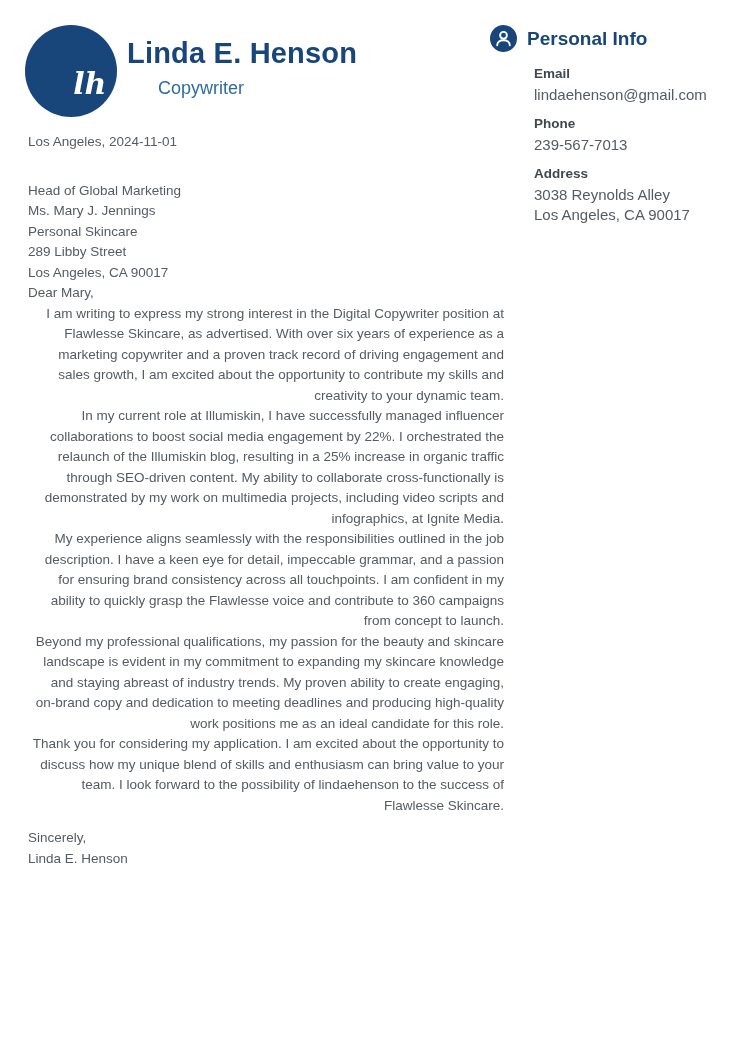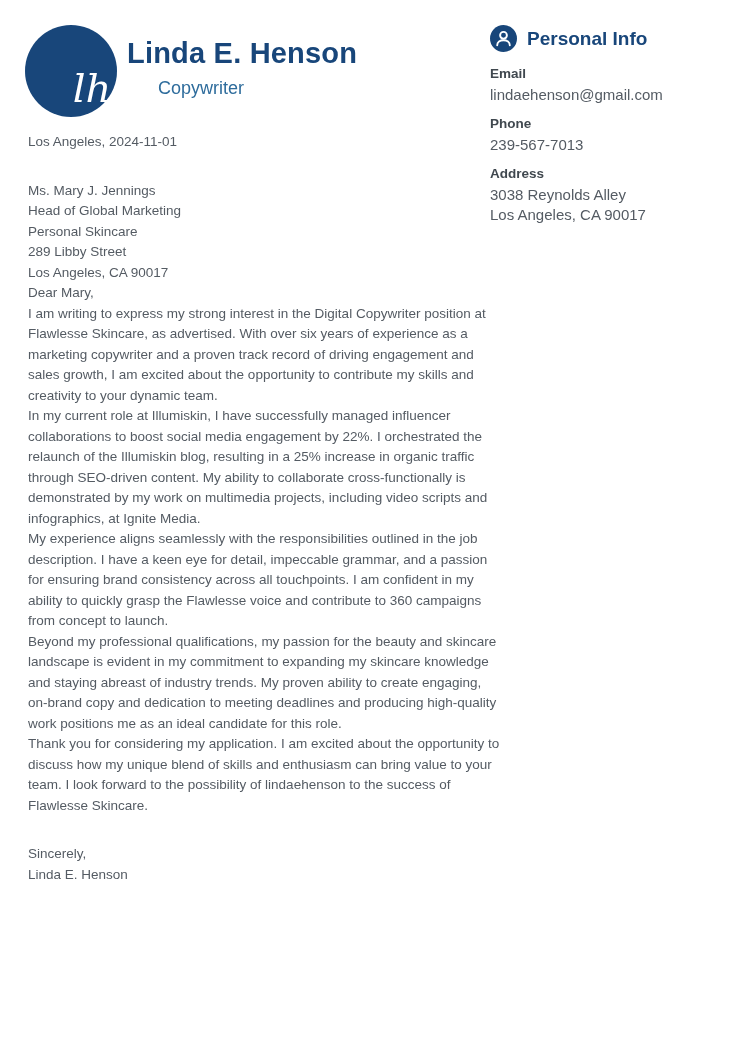--- a/index.html
+++ b/index.html
@@ -16,60 +16,60 @@
     -webkit-font-smoothing:antialiased;
   }
 
   
   .avatar{
     position:absolute;left:25px;top:25px;width:92px;height:92px;
     border-radius:50%;background:var(--primary,#18467a);
   }
   .avatar .monogram{
     position:absolute;left:56%;top:50%;
-    font-family:"DejaVu Serif", serif;font-style:italic;font-weight:400;
-    font-size:40px;color:#ffffff;line-height:1;
+    font-family:"DejaVu Serif", serif;font-style:italic;font-weight:700;
+    font-size:30px;color:#ffffff;line-height:1;
     transform:translate(-10%,-8%);
   }
   .header-text{position:absolute;left:127px;top:38px;}
   .person-name{
     color:var(--primary,#18467a);font-size:29px;font-weight:700;
     letter-spacing:.2px;line-height:1.1;
   }
   .job-title{
     color:var(--accent,#2e6c9c);font-size:18px;font-weight:400;
     margin-top:9px;line-height:1.1;margin-left:31px;
   }
 
   
   .sidebar{position:absolute;left:490px;top:25px;width:215px;}
   .sidebar-header{display:flex;align-items:center;gap:10px;}
   .sidebar-header svg{display:block;flex:0 0 auto;}
   .sidebar-title{
     color:var(--primary,#18467a);font-size:19px;font-weight:700;line-height:1;
   }
-  .sidebar-fields{margin-top:12px;}
+  .sidebar-fields{margin-top:12px;margin-left:44px;}
   .field{margin-bottom:9px;}
   .field-label{
     color:var(--label-text,#40484f);font-weight:700;font-size:13.5px;line-height:20.5px;
   }
   .field-line{
     color:var(--body-text,#545b63);font-size:15px;line-height:20.5px;
   }
 
   
   .letter{
     position:absolute;left:28px;top:132px;width:476px;
     color:var(--body-text,#545b63);font-size:13.5px;line-height:20.5px;
   }
   .letter p{margin:0;}
   .recipient{margin-top:28px;}
   .salutation{margin-top:36px;}
-  .body-par{margin-top:21px;}
-  .closing-block{margin-top:28px;}
+  .body-par{margin-top:21px;text-align:right;}
+  .closing-block{margin-top:12px;}
 </style>
 </head>
 <body>
 
 <div class="avatar">
   <span class="monogram">lh</span>
 </div>
 
 <div class="header-text">
   <div class="person-name">Linda E. Henson</div>
@@ -102,22 +102,22 @@
       <div class="field-line">3038 Reynolds Alley</div>
       <div class="field-line">Los Angeles, CA 90017</div>
     </div>
   </div>
 </div>
 
 <div class="letter">
   <p class="date-line">Los Angeles, 2024-11-01</p>
 
   <div class="recipient">
+    <p>Head of Global Marketing</p>
     <p>Ms. Mary J. Jennings</p>
-    <p>Head of Global Marketing</p>
     <p>Personal Skincare</p>
     <p>289 Libby Street</p>
     <p>Los Angeles, CA 90017</p>
   </div>
 
   <p class="salutation">Dear Mary,</p>
 
   <p class="body-par">I am writing to express my strong interest in the Digital Copywriter position at Flawlesse Skincare, as advertised. With over six years of experience as a marketing copywriter and a proven track record of driving engagement and sales growth, I am excited about the opportunity to contribute my skills and creativity to your dynamic team.</p>
   <p class="body-par">In my current role at Illumiskin, I have successfully managed influencer collaborations to boost social media engagement by 22%. I orchestrated the relaunch of the Illumiskin blog, resulting in a 25% increase in organic traffic through SEO-driven content. My ability to collaborate cross-functionally is demonstrated by my work on multimedia projects, including video scripts and infographics, at Ignite Media.</p>
   <p class="body-par">My experience aligns seamlessly with the responsibilities outlined in the job description. I have a keen eye for detail, impeccable grammar, and a passion for ensuring brand consistency across all touchpoints. I am confident in my ability to quickly grasp the Flawlesse voice and contribute to 360 campaigns from concept to launch.</p>

